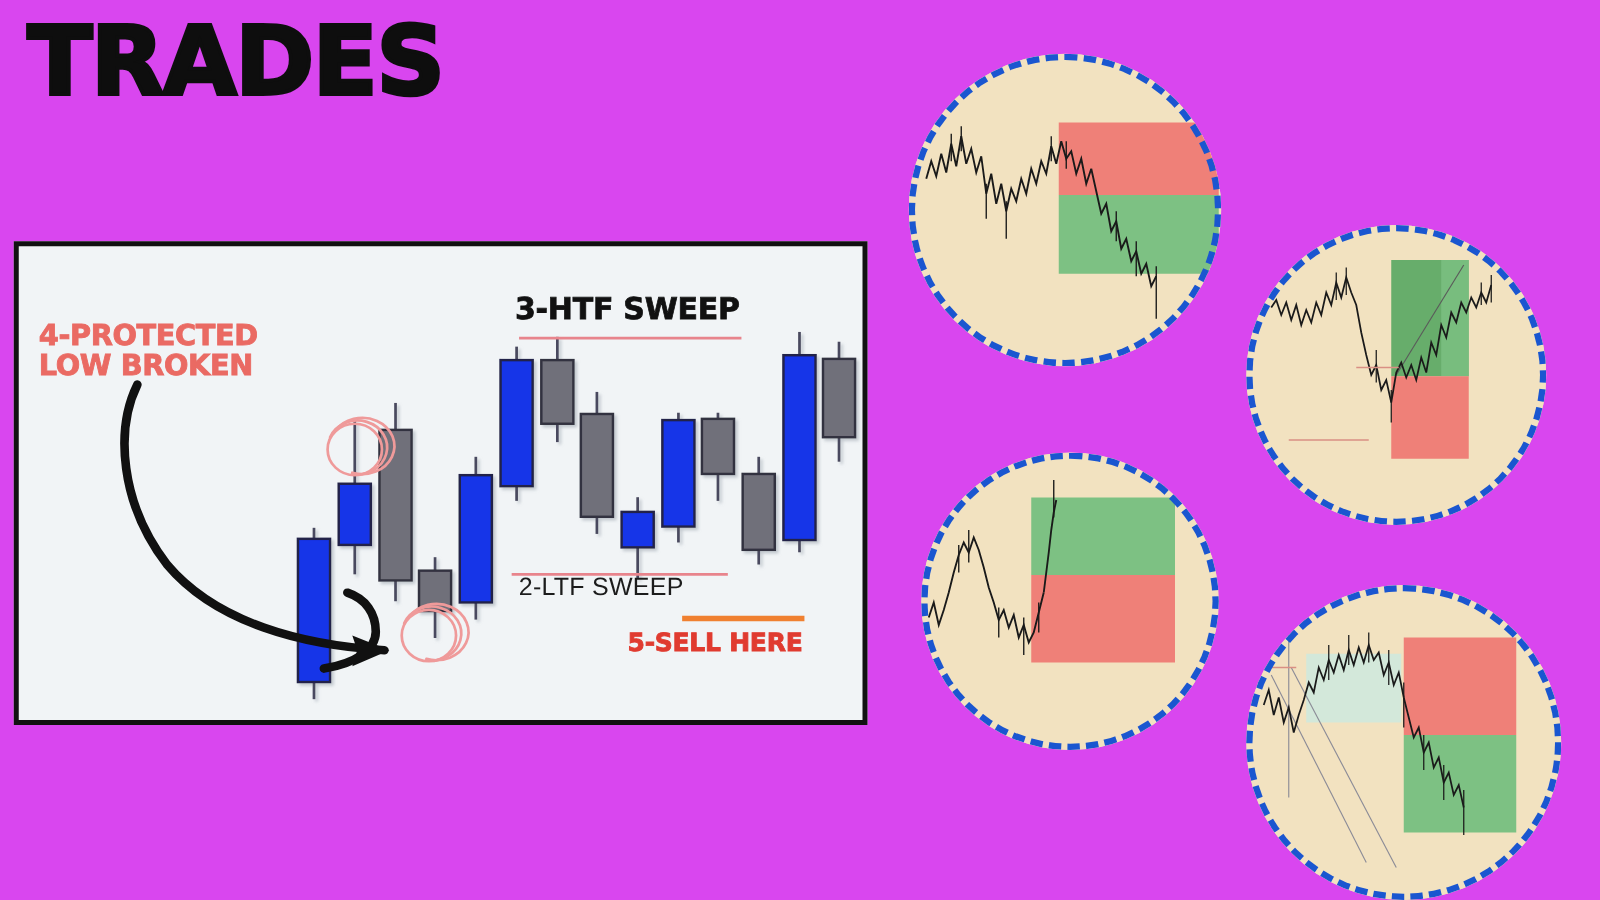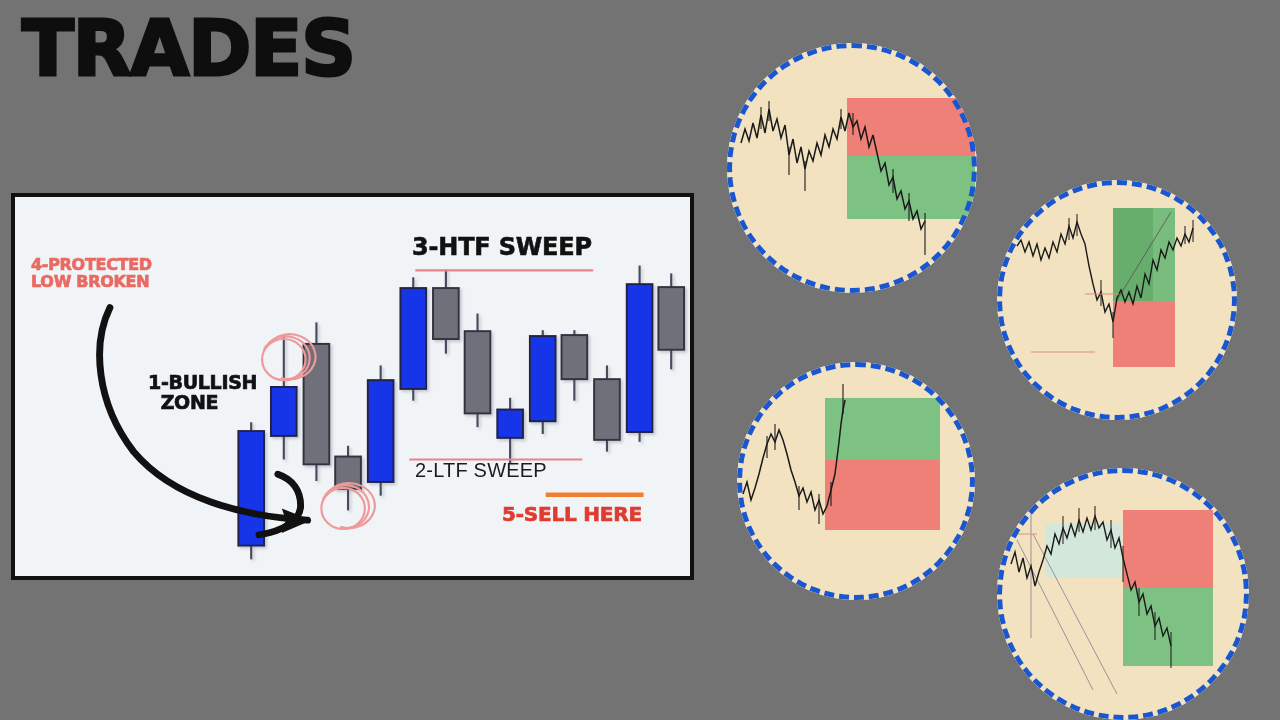--- a/index.html
+++ b/index.html
@@ -12,21 +12,21 @@
     width: 1280px;
     height: 720px;
     overflow: hidden;
     font-family: "Liberation Sans", sans-serif;
     position: relative;
   }
   #slide {
     position: relative;
     width: 1280px;
     height: 720px;
-    background: #737373;
+    background: #d946ef;
   }
 
   
   #title-block {
     position: absolute;
     left: 22px;
     top: 14px;
     width: 640px;
   }
   .title-line {
@@ -66,21 +66,21 @@
     position: absolute;
     white-space: pre;
     line-height: 1.05;
   }
   .ann-protected {
     left: 16px;
     top: 60px;
     color: #ea6a63;
     font-family: "DejaVu Sans", sans-serif;
     font-weight: bold;
-    font-size: 16px;
+    font-size: 23px;
     letter-spacing: -0.3px;
     -webkit-text-stroke: 0.7px #ea6a63;
   }
   .ann-bullish {
     left: 133px;
     top: 176px;
     color: #111111;
     font-family: "DejaVu Sans", sans-serif;
     font-weight: bold;
     font-size: 19px;
@@ -246,22 +246,20 @@
       </g>
 
       <g fill="none" stroke="#111111" stroke-width="7" stroke-linecap="round" stroke-linejoin="round">
         <path d="M266 283 C 281 288, 289 300, 289 315 C 289 330, 272 341, 247 345"></path>
       </g>
     </svg>
 
     <div class="ann ann-protected">4-PROTECTED
 LOW BROKEN</div>
 
-    <div class="ann ann-bullish">1-BULLISH
-  ZONE</div>
 
     <div class="ann ann-htf">3-HTF SWEEP</div>
 
     <div class="ann ann-ltf">2-LTF SWEEP</div>
 
     <div class="ann ann-sell">5-SELL HERE</div>
   </div>
 
   <div class="thumb" id="thumb-1">
     <div class="thumb-clip">

